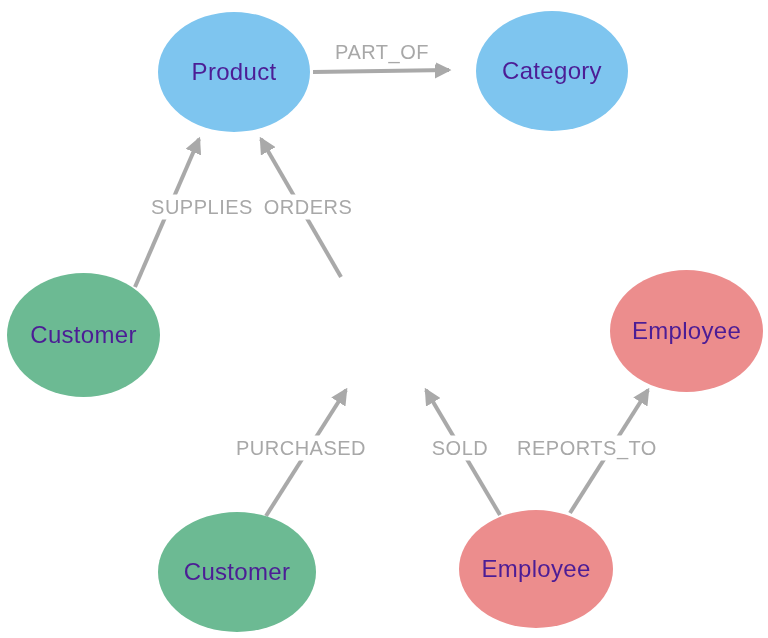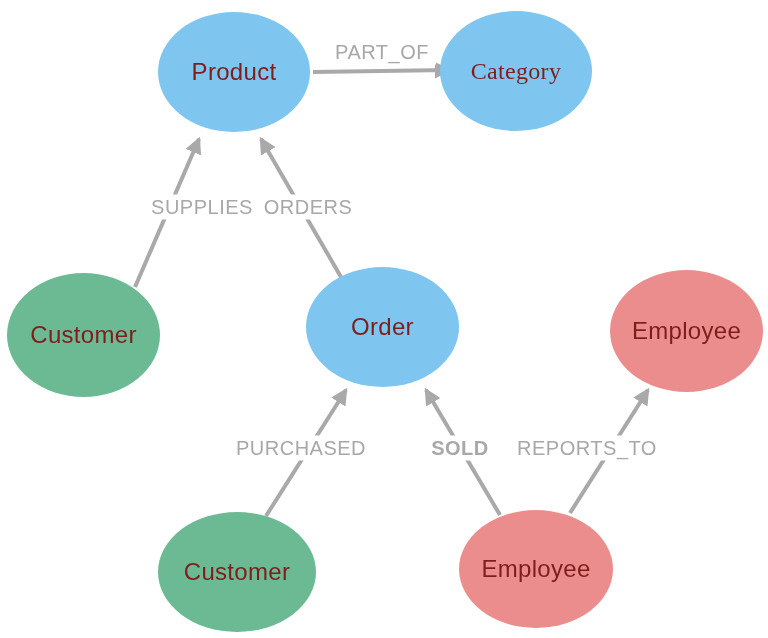--- a/index.html
+++ b/index.html
@@ -16,52 +16,52 @@
     position: absolute;
     left: 0; top: 0;
     width: 768px; height: 638px;
   }
   .node {
     position: absolute;
     border-radius: 50%;
     display: flex;
     align-items: center;
     justify-content: center;
-    color: #7f1d1d;
+    color: #4c1d95;
     font-size: 24px;
     font-weight: 400;
     letter-spacing: 0.3px;
   }
   .node-blue  { background: #7ec5ef; }
   .node-green { background: #6cba93; }
   .node-red   { background: #ec8d8d; text-align: right; }
 
   .node-product        { left: 158px; top: 12px;  width: 152px; height: 120px; }
-  .node-category       { left: 440px; top: 11px;  width: 152px; height: 120px; font-family: Liberation Serif, serif; }
+  .node-category       { left: 476px; top: 11px;  width: 152px; height: 120px; }
   .node-supplier       { left: 7px;   top: 273px; width: 153px; height: 124px; }
   .node-order          { left: 306px; top: 267px; width: 153px; height: 120px; }
   .node-employee-top   { left: 610px; top: 270px; width: 153px; height: 122px; }
   .node-customer       { left: 158px; top: 512px; width: 158px; height: 120px; }
   .node-employee-bottom{ left: 459px; top: 510px; width: 154px; height: 118px; }
 
   .edge-label {
     position: absolute;
     transform: translate(-50%, -50%);
     background: #ffffff;
     color: #a8a8a8;
     font-size: 20px;
     letter-spacing: 0.5px;
     padding: 1px 7px;
     white-space: nowrap;
   }
   .lbl-part-of    { left: 382px; top: 52px;  }
   .lbl-supplies   { left: 158px; top: 207px; margin-left: 44px; }
   .lbl-orders     { left: 308px; top: 207px; text-align: center; }
   .lbl-purchased  { left: 301px; top: 448px; text-align: center; }
-  .lbl-sold       { left: 460px; top: 448px; font-weight: bold; }
+  .lbl-sold       { left: 460px; top: 448px; }
   .lbl-reports-to { left: 587px; top: 448px; }
 </style>
 </head>
 <body>
 
 <div class="canvas">
 
   <svg class="edges-layer" width="768" height="638" viewBox="0 0 768 638" xmlns="http://www.w3.org/2000/svg">
     <defs>
       <marker id="arrow" viewBox="0 0 10 10" refX="8.5" refY="5" markerWidth="4.2" markerHeight="4.2" orient="auto-start-reverse">
@@ -87,23 +87,20 @@
 
   <div class="node node-blue node-product">
     <span>Product</span>
   </div>
   <div class="node node-blue node-category">
     <span>Category</span>
   </div>
   <div class="node node-green node-supplier">
     <span>Customer</span>
   </div>
-  <div class="node node-blue node-order">
-    <span>Order</span>
-  </div>
   <div class="node node-red node-employee-top">
     <span>Employee</span>
   </div>
   <div class="node node-green node-customer">
     <span>Customer</span>
   </div>
   <div class="node node-red node-employee-bottom">
     <span>Employee</span>
   </div>
 

